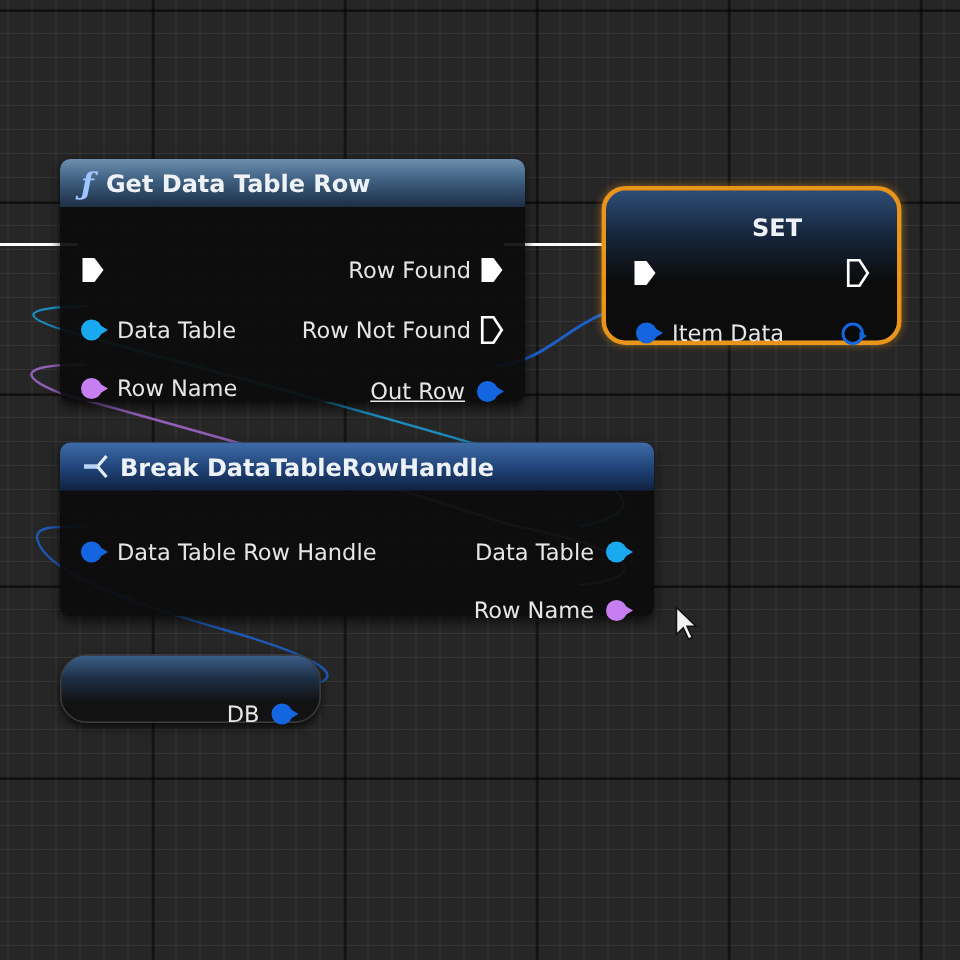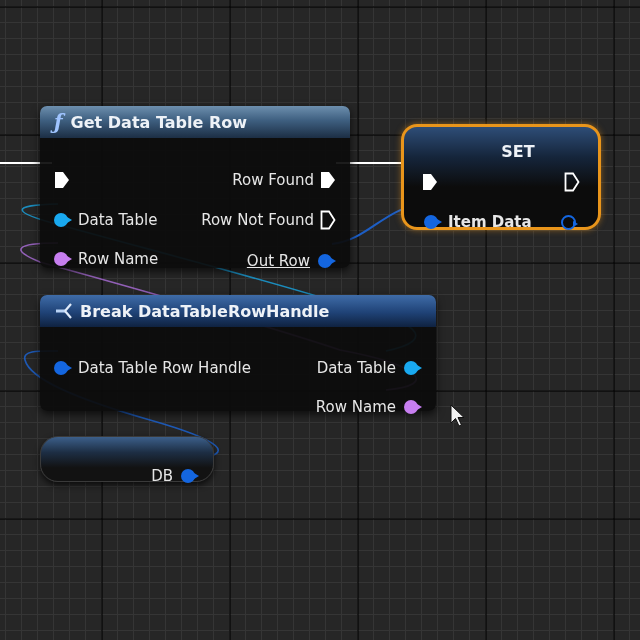--- a/index.html
+++ b/index.html
@@ -91,21 +91,21 @@
         <path d="M1 1 H9 L15 9 L9 17 H1 Z" fill="#fff"></path>
       </svg>
   </div>
   <div class="row" style="right:18px;top:27px;">
     <svg width="16" height="20">
         <path d="M1.5 1.5 H9 L14.5 10 L9 18.5 H1.5 Z" fill="none" stroke="#fff" stroke-width="1.8"></path>
       </svg>
   </div>
   <div class="row" style="left:20px;top:67px;color:#e6e6e6;font-size:15px;">
     <span class="pin-dot" style="background:#1466e0;color:#1466e0;"></span>
-    <span class="lbl" style="margin-left:10px;font-weight:bold;">Item Data</span>
+    <span class="lbl" style="margin-left:10px;">Item Data</span>
   </div>
   <div class="row" style="right:22px;top:67px;">
     <span class="pin-dot" style="background:#0a0a0a;border:2px solid #1466e0;width:11px;height:11px;color:#1466e0;"></span>
   </div>
 </div>
 
 <div class="node" style="left:40px;top:295px;width:396px;height:116px;">
   <div class="header hdr-break">
     <svg width="20" height="20" style="margin-right:6px;">
       <path d="M2 10 H11" stroke="#b9d3f5" stroke-width="3"></path>

